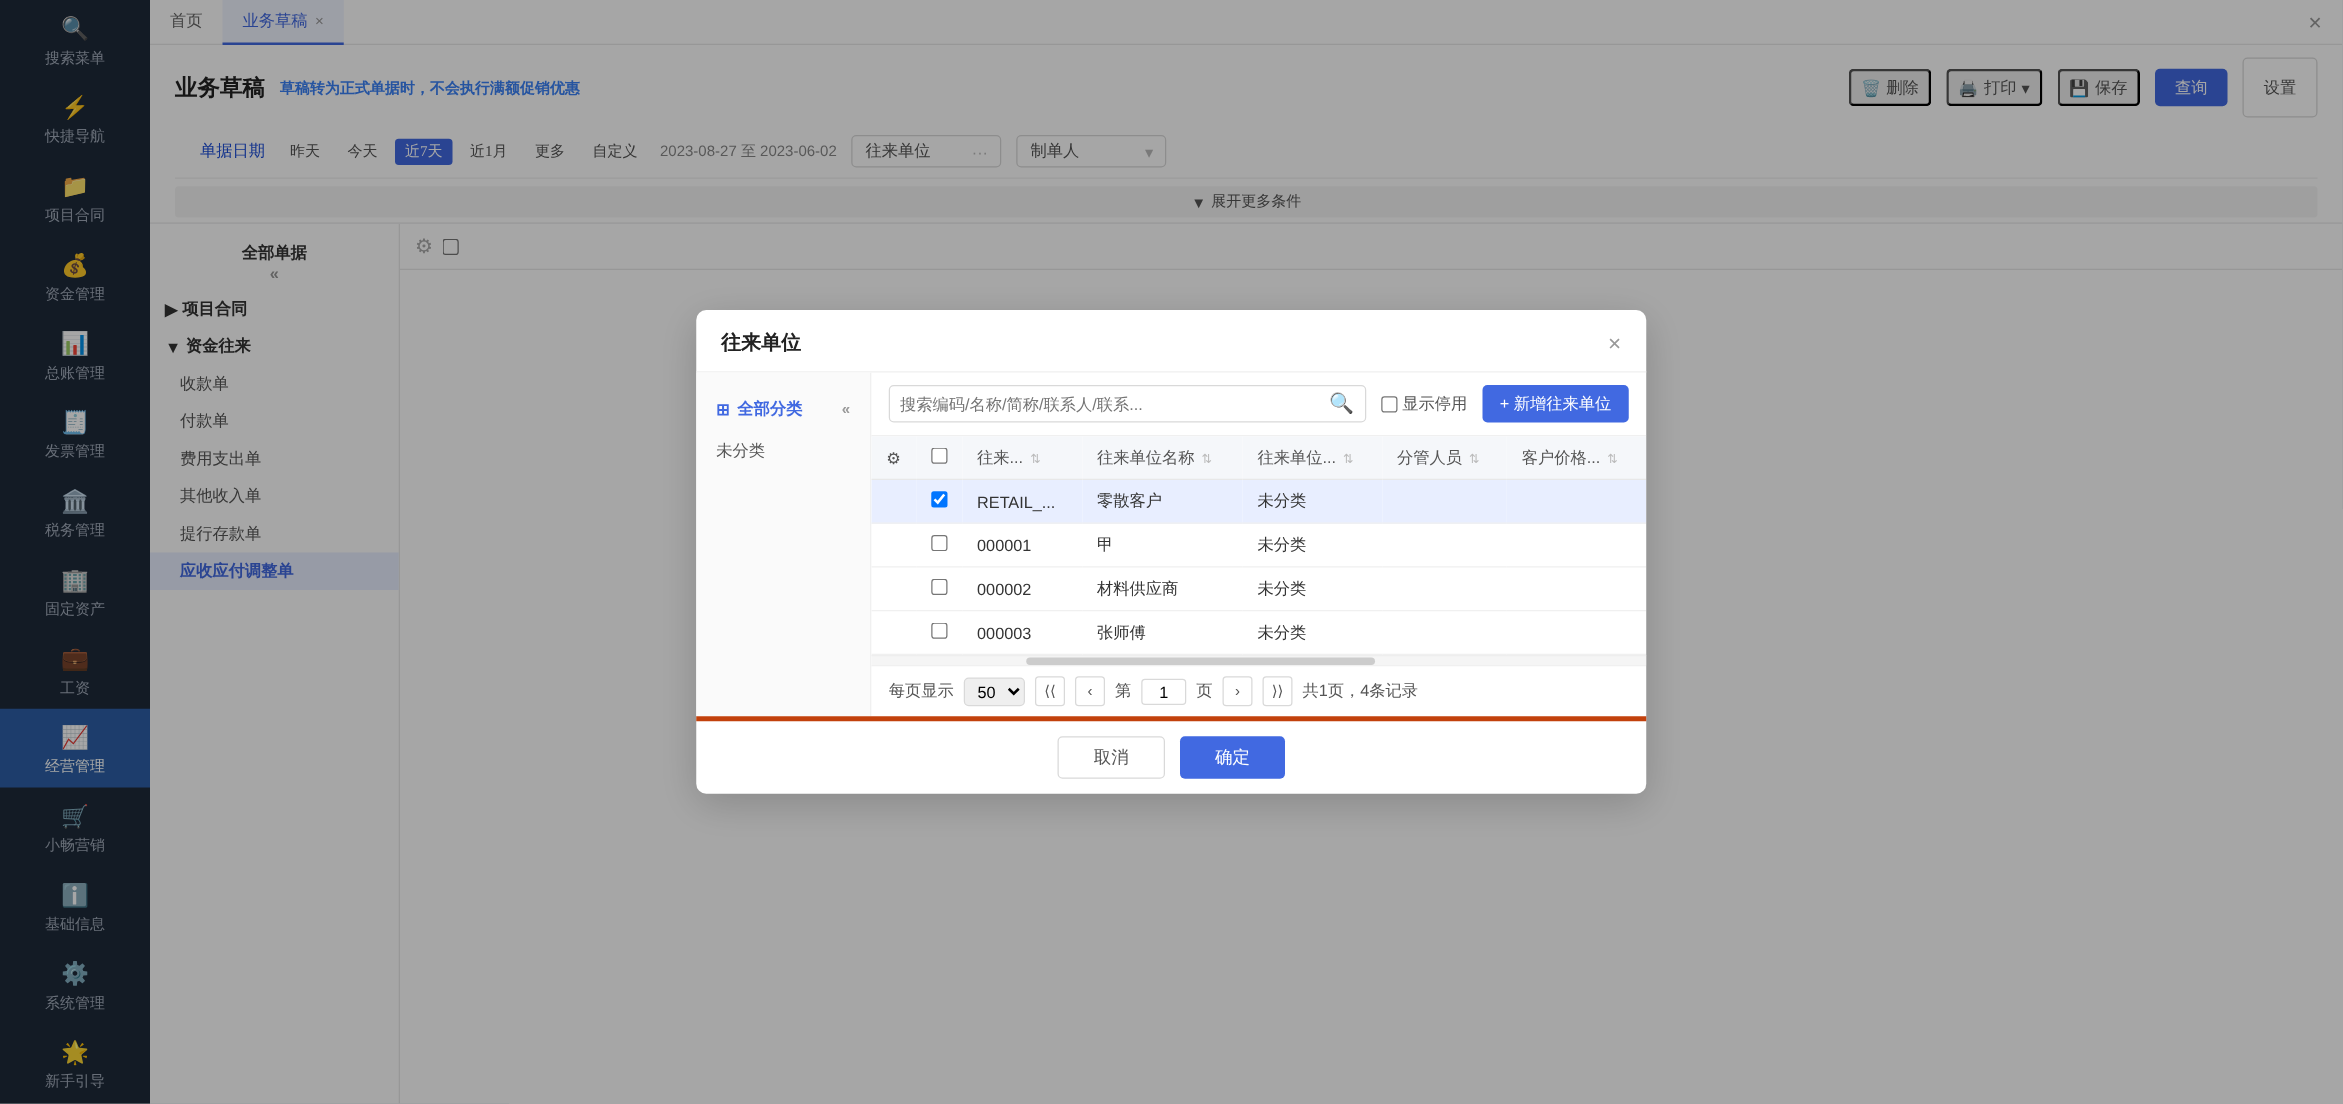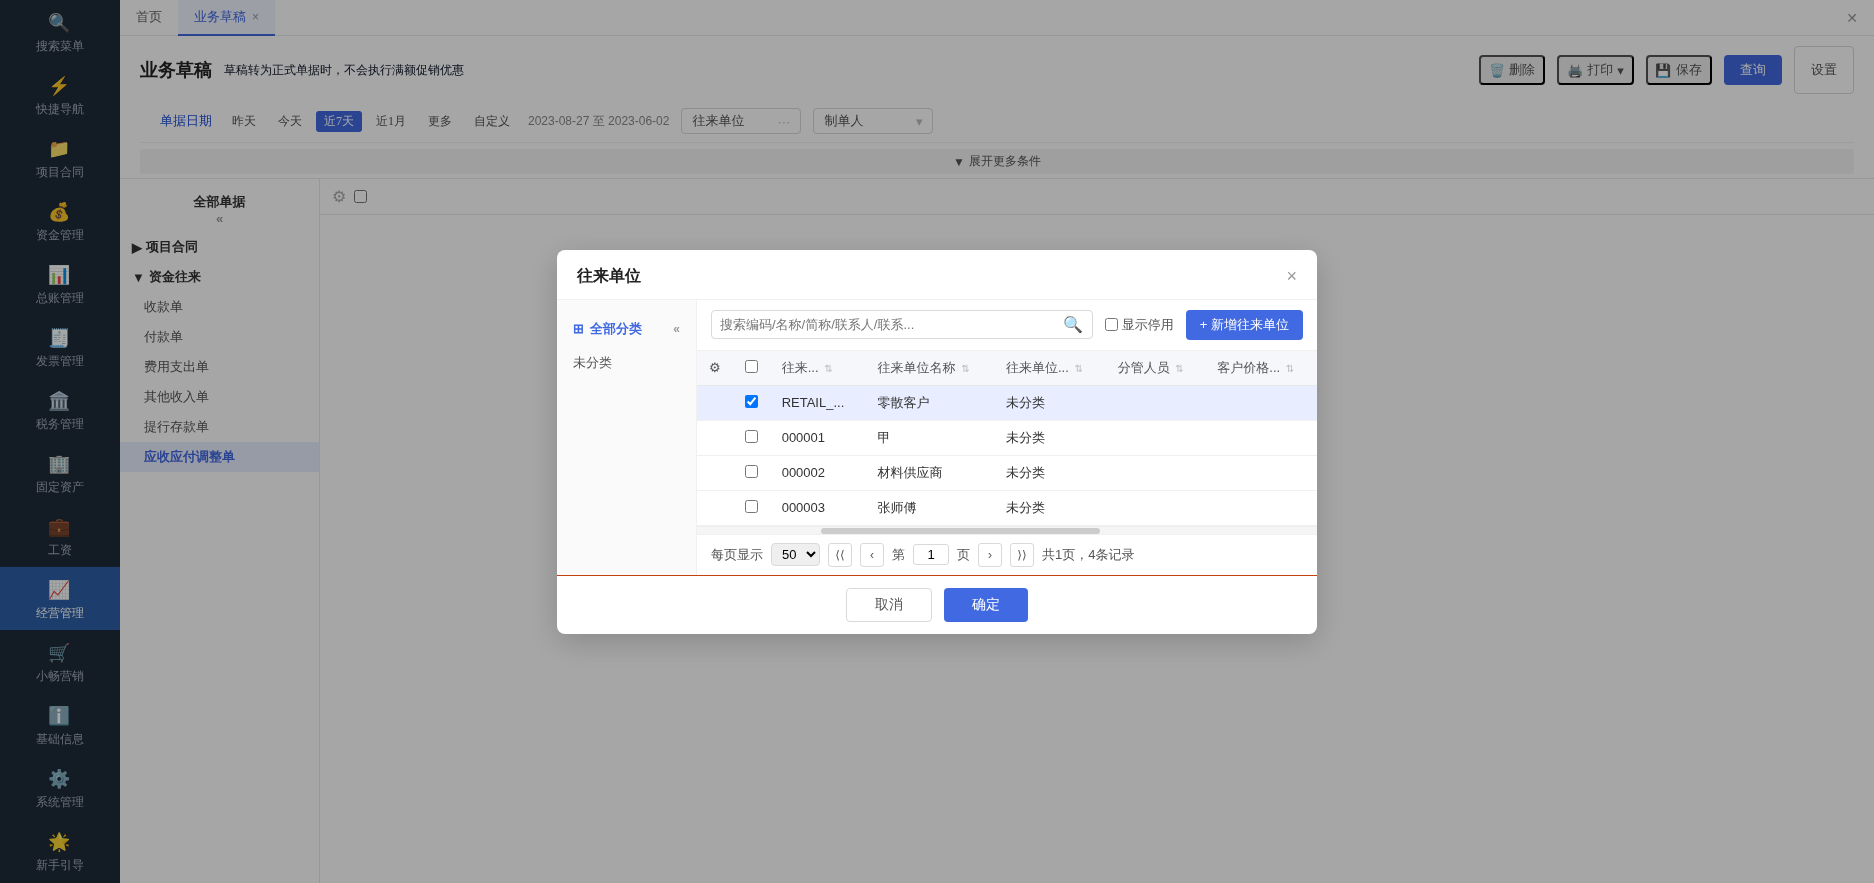--- a/index.html
+++ b/index.html
@@ -82,21 +82,22 @@
       gap: 12px;
       margin-bottom: 6px;
     }
     .page-title {
       font-size: 18px;
       font-weight: bold;
       color: #222;
     }
     .page-subtitle {
       font-size: 12px;
-      color: #0f172a;
+      color: #3b82f6;
+      font-weight: bold;
     }
     .page-actions {
       margin-left: auto;
       display: flex;
       align-items: center;
       gap: 12px;
     }
     .btn-action {
       display: flex;
       align-items: center;
@@ -435,21 +436,21 @@
       width: 36px;
       text-align: center;
       font-size: 13px;
       padding: 2px 4px;
     }
     .dialog-actions {
       display: flex;
       justify-content: center;
       gap: 12px;
       padding: 12px 20px;
-      border-top: 1px solid #c2410c;
+      border-top: 4px solid #c2410c;
     }
     .btn-cancel {
       background: #fff;
       border: 1px solid #d9d9d9;
       color: #555;
       padding: 7px 28px;
       border-radius: 4px;
       font-size: 14px;
       cursor: pointer;
     }

